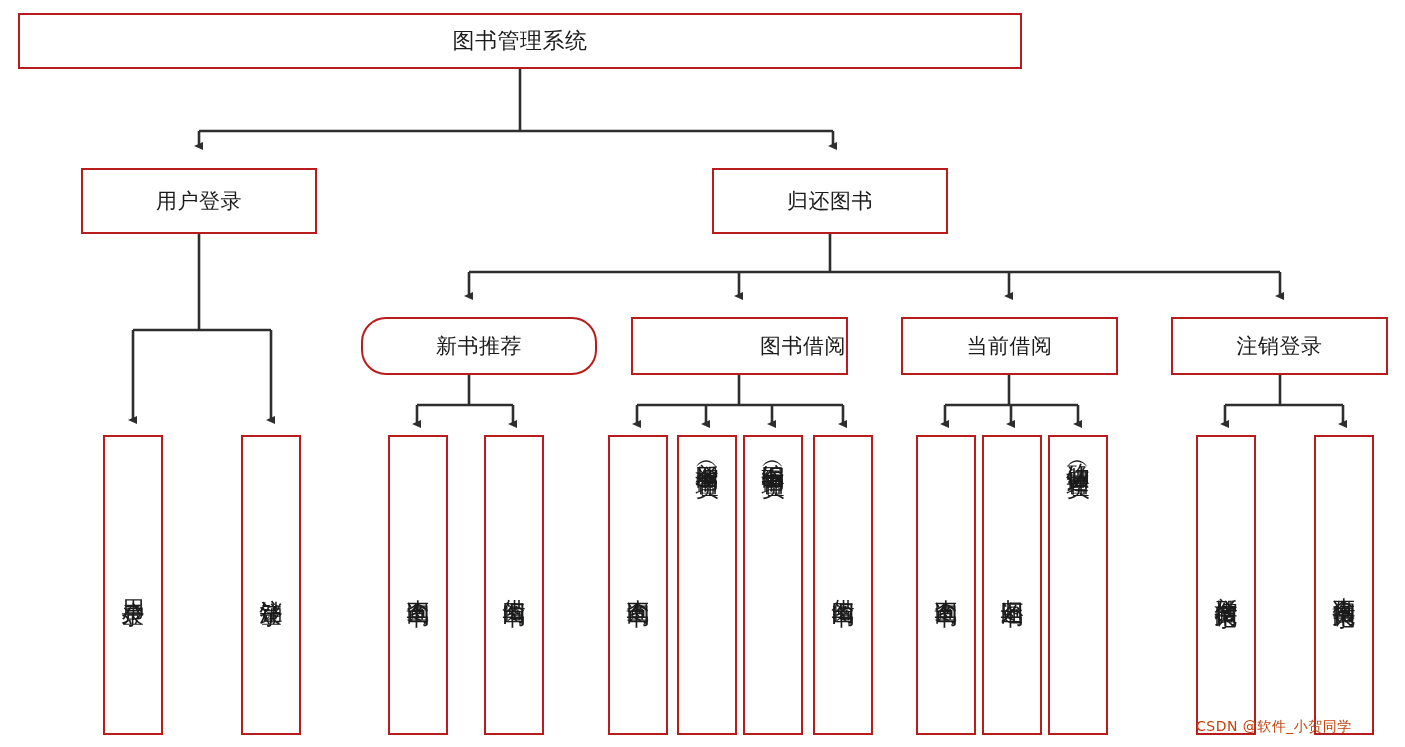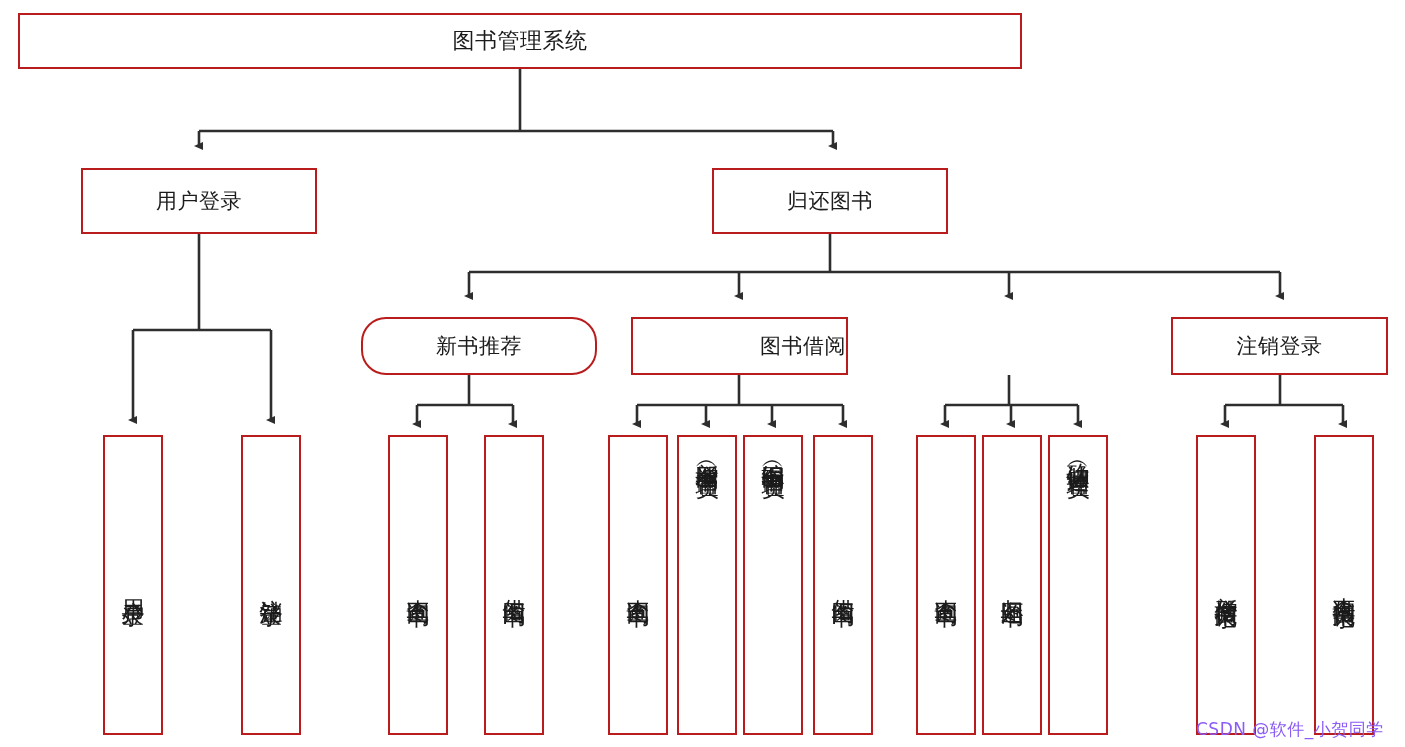--- a/index.html
+++ b/index.html
@@ -57,22 +57,22 @@
   .node.vert .lbl {
     writing-mode: vertical-rl;
     text-orientation: upright;
     font-size: 23px;
     line-height: 1.0;
     letter-spacing: 2px;
     white-space: nowrap;
   }
   #watermark {
     position: absolute;
-    color: #8b5cf6;
-    font-size: 17px;
+    color: #c2410c;
+    font-size: 14px;
     white-space: nowrap;
     letter-spacing: 0.5px;
   }
 </style>
 </head>
 <body>
 
 <div id="canvas">
 
   <svg id="edges" viewBox="0 0 1405 747" xmlns="http://www.w3.org/2000/svg">
@@ -135,20 +135,23 @@
   <div class="node horiz" style="left:712px; top:168px; width:236px; height:66px;">
     <span class="lbl">归还图书</span>
   </div>
 
   <div class="node horiz" style="left:361px; top:317px; width:236px; height:58px;border-radius:25px;">
     <span class="lbl">新书推荐</span>
   </div>
   <div class="node horiz" style="left:631px; top:317px; width:217px; height:58px;justify-content:flex-end;">
     <span class="lbl">图书借阅</span>
   </div>
+  <div class="node horiz" style="left:901px; top:317px; width:217px; height:58px;">
+    <span class="lbl">当前借阅</span>
+  </div>
   <div class="node horiz" style="left:1171px; top:317px; width:217px; height:58px;">
     <span class="lbl">注销登录</span>
   </div>
 
   <div class="node vert" style="left:103px; top:435px; width:60px; height:300px; align-items:center; padding-top:0;">
     <span class="lbl">用户登录</span>
   </div>
   <div class="node vert" style="left:241px; top:435px; width:60px; height:300px; align-items:center; padding-top:0;">
     <span class="lbl">注销登录</span>
   </div>

